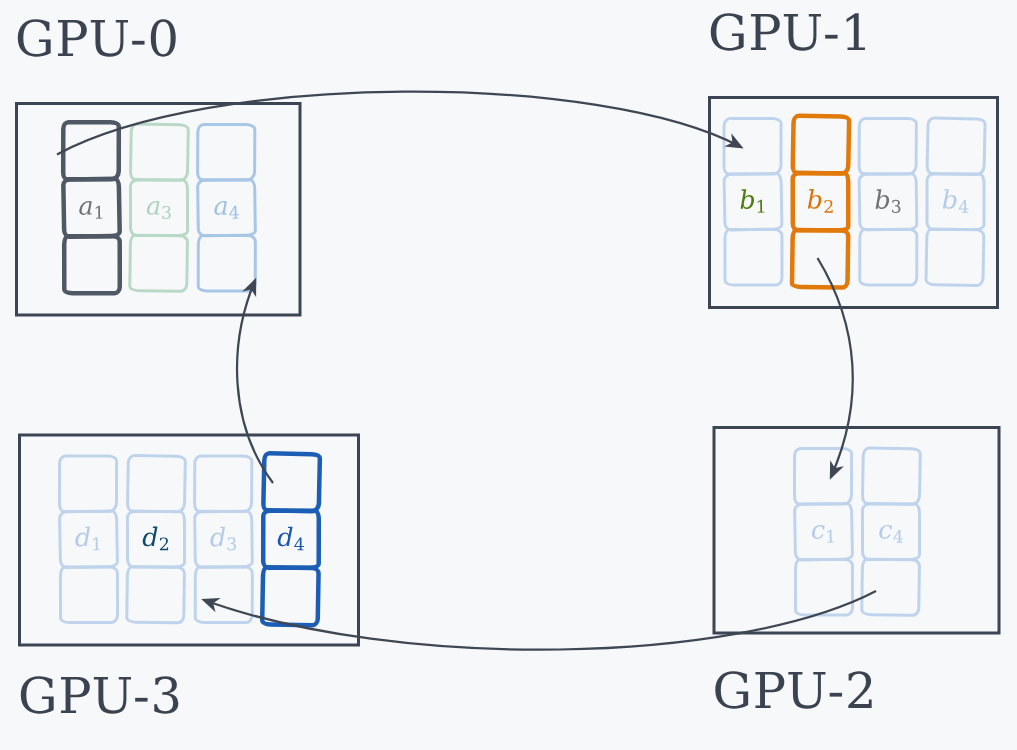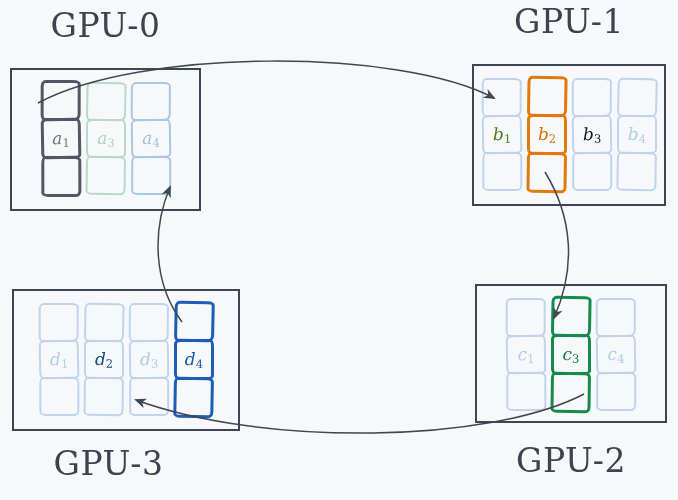--- a/index.html
+++ b/index.html
@@ -9,21 +9,20 @@
   }
   #canvas {
     position: relative;
     width: 678px;
     height: 500px;
     overflow: hidden;
   }
   .gpu-label {
     position: absolute;
     font-size: 33px;
-    text-align: center;
     letter-spacing: 0.5px;
     user-select: none;
   }
   .gpu-box {
     position: absolute;
     box-sizing: border-box;
     border: 2px solid;
     display: flex;
     gap: 5px;
     padding: 12px 6px;
@@ -148,48 +147,41 @@
       <div class="column highlighted" style="--col-color: #e2790b;">
         <div class="cell"></div>
         <div class="cell">
           <span class="cell-label" style="color: rgb(219, 114, 8);"><i>b</i><sub>2</sub></span>
         </div>
         <div class="cell"></div>
       </div>
       <div class="column faded" style="--col-color: #bfd4ec;">
         <div class="cell"></div>
         <div class="cell">
-          <span class="cell-label" style="color: #0f172a;"><i>b</i><sub>3</sub></span>
+          <span class="cell-label" style="color: #737373;"><i>b</i><sub>3</sub></span>
         </div>
         <div class="cell"></div>
       </div>
       <div class="column faded" style="--col-color: #bfd4ec;">
         <div class="cell"></div>
         <div class="cell">
           <span class="cell-label" style="color: rgb(181, 204, 233);"><i>b</i><sub>4</sub></span>
         </div>
         <div class="cell"></div>
       </div>
     </div>
 
   <div class="gpu-box" id="gpu-2-box" style="border-color: rgb(60, 69, 83);">
       <div class="column faded" style="--col-color: #bfd4ec;">
         <div class="cell"></div>
         <div class="cell">
           <span class="cell-label" style="color: rgb(181, 204, 233);"><i>c</i><sub>1</sub></span>
         </div>
         <div class="cell"></div>
       </div>
-      <div class="column highlighted" style="--col-color: #148b4d;">
-        <div class="cell"></div>
-        <div class="cell">
-          <span class="cell-label" style="color: rgb(13, 123, 64);"><i>c</i><sub>3</sub></span>
-        </div>
-        <div class="cell"></div>
-      </div>
       <div class="column faded" style="--col-color: #bfd4ec;">
         <div class="cell"></div>
         <div class="cell">
           <span class="cell-label" style="color: rgb(181, 204, 233);"><i>c</i><sub>4</sub></span>
         </div>
         <div class="cell"></div>
       </div>
     </div>
   <div class="gpu-label" id="gpu-2-label" style="color: rgb(59, 67, 80);">GPU-2</div>
 

